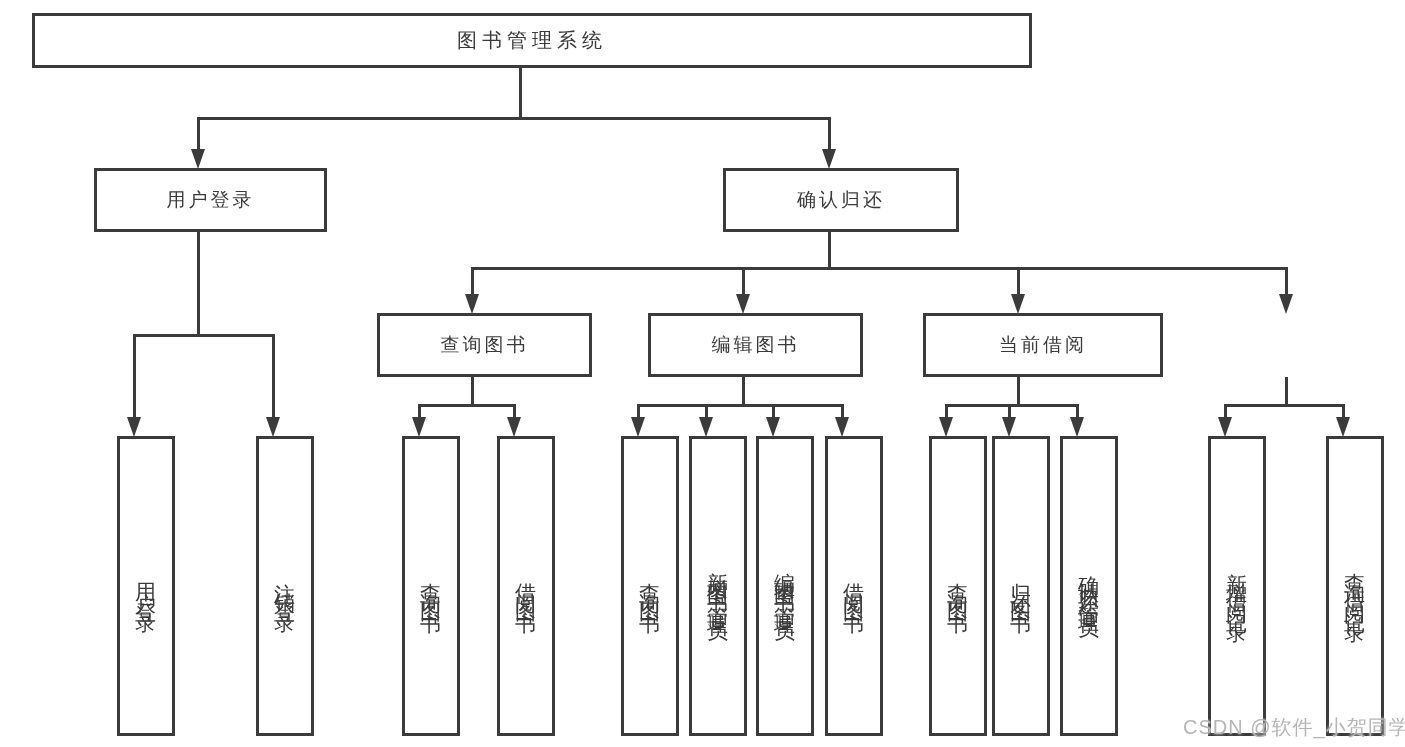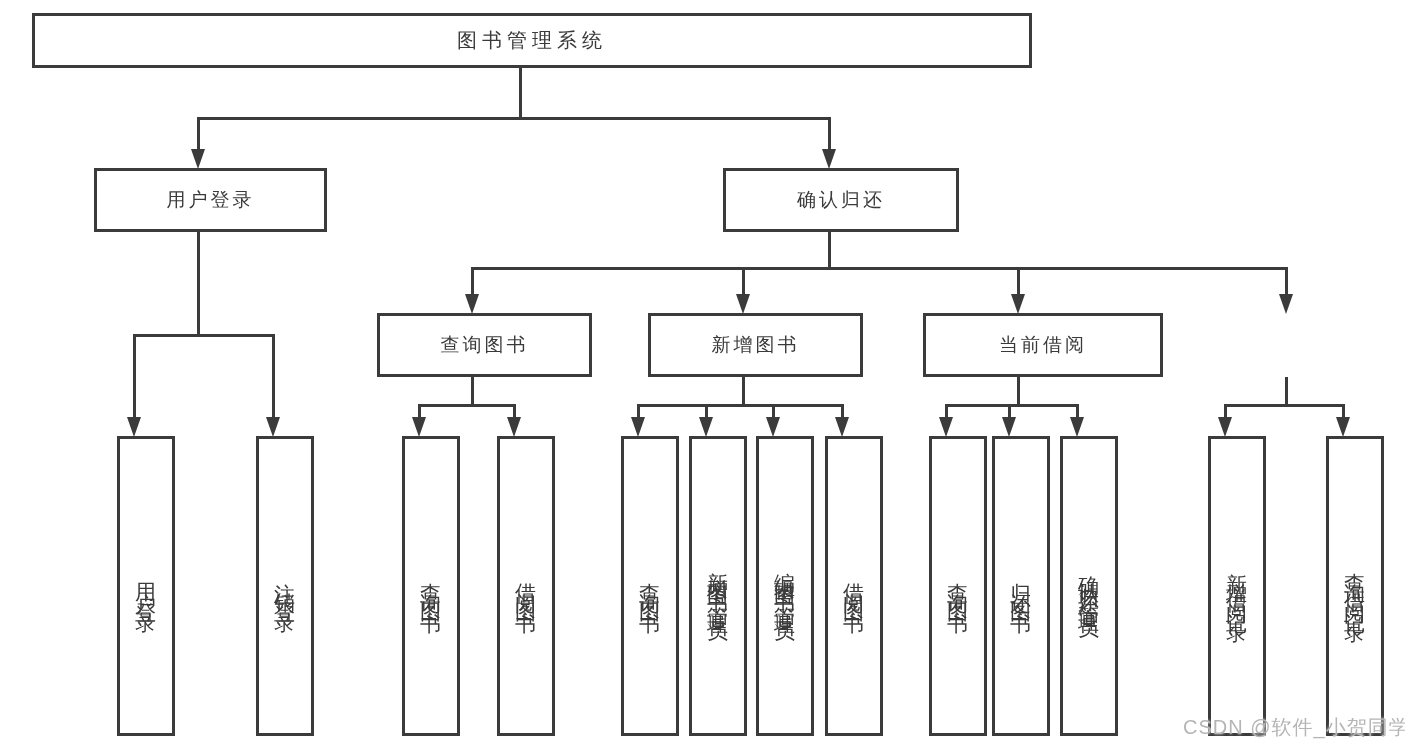--- a/index.html
+++ b/index.html
@@ -101,21 +101,21 @@
     <div class="vl" style="left:1017px;top:267px;height:30px"></div>
     <div class="ah" style="left:1011px;top:294px"></div>
     <div class="vl" style="left:1285px;top:267px;height:30px"></div>
     <div class="ah" style="left:1279px;top:294px"></div>
   </div>
 
   <div class="box" style="left:365px;top:313px;width:215px;height:64px">
     <span class="lbl">查询图书</span>
   </div>
   <div class="box" style="left:636px;top:313px;width:215px;height:64px">
-    <span class="lbl">新增图书</span>
+    <span class="lbl">编辑图书</span>
   </div>
   <div class="box" style="left:911px;top:313px;width:240px;height:64px">
     <span class="lbl">当前借阅</span>
   </div>
 
   <div>
     <div class="vl" style="left:471px;top:377px;height:30px"></div>
     <div class="hl" style="left:418px;top:404px;width:98px"></div>
     <div class="vl" style="left:418px;top:404px;height:16px"></div>
     <div class="ah" style="left:412px;top:417px"></div>

